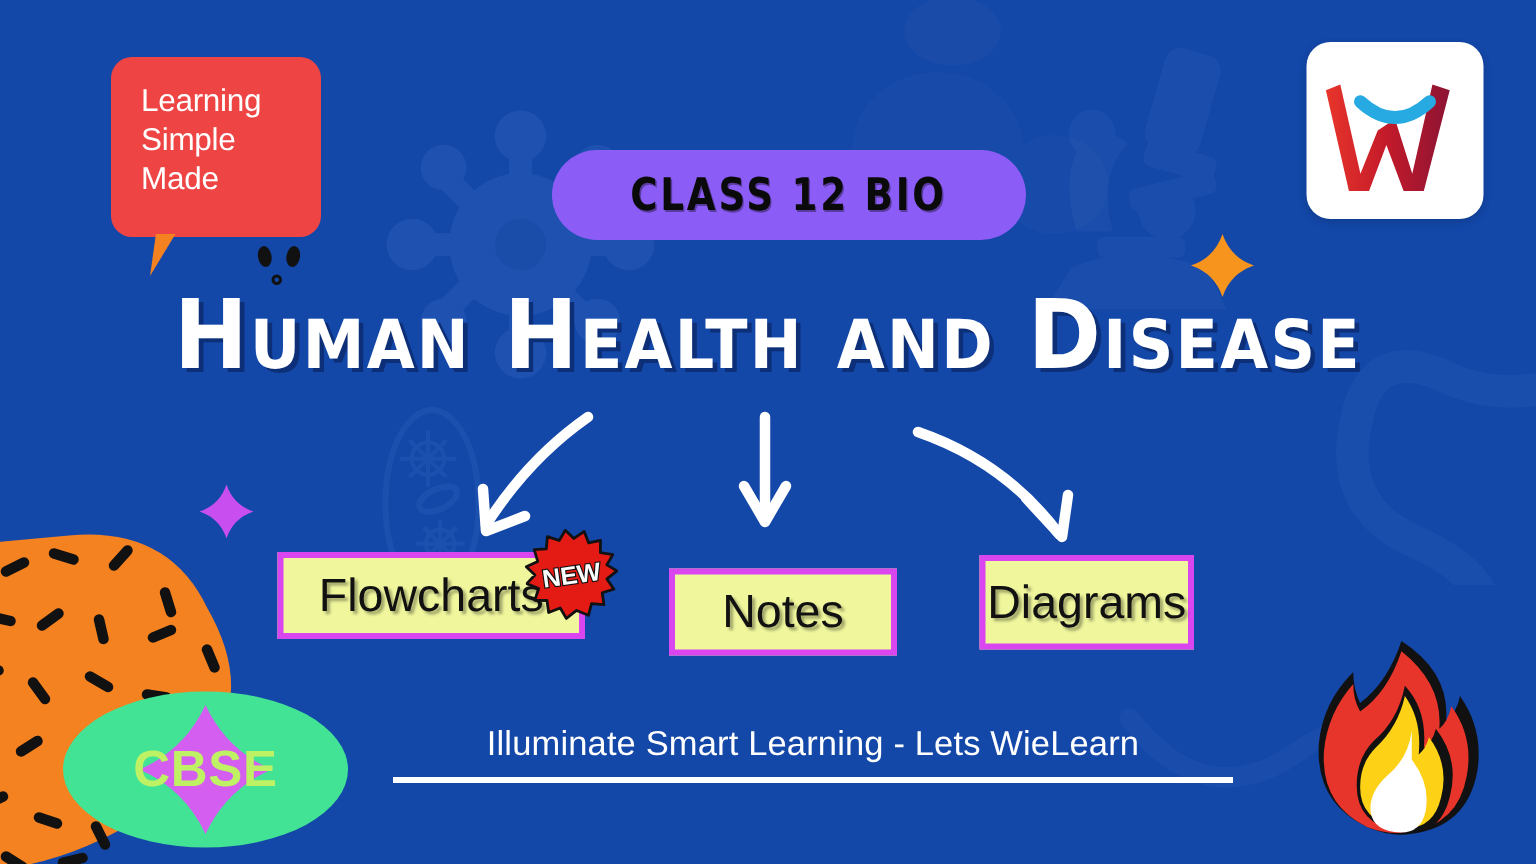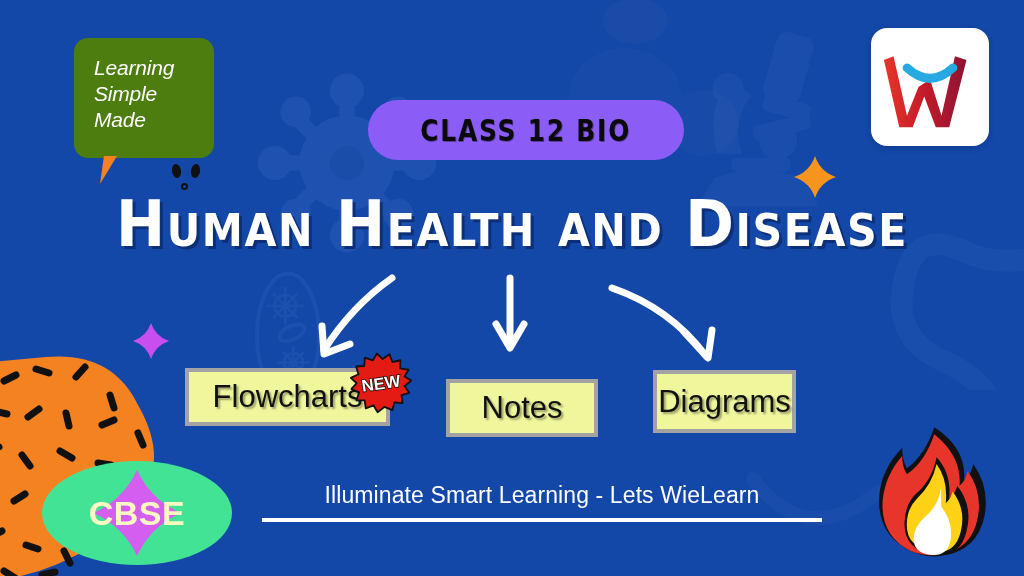--- a/index.html
+++ b/index.html
@@ -20,21 +20,21 @@
   #wm-scope   { left:676px;  top:30px;  width:180px; height:190px; }
   #wm-leaf    { left:228px;  top:268px; width:120px; height:135px; }
   #wm-tube    { left:886px;  top:190px; width:170px; height:200px; }
   #wm-cell1   { left:560px;  top:30px;  width:190px; height:150px; }
   #wm-swirl   { left:742px;  top:455px; width:190px; height:120px; }
   #wm-dot1    { left:596px;  top:0px;   width:78px;  height:46px; }
 
   
   #speech-bubble {
     position:absolute; left:74px; top:38px; width:140px; height:120px;
-    background:#4d7c0f; border-radius:14px;font-style:italic;
+    background:#ef4444; border-radius:14px;
   }
   #speech-bubble .bubble-text {
     color:#ffffff; font-size:21px; line-height:26px; font-weight:400;
     padding:17px 0 0 20px; letter-spacing:-.2px;
   }
   #bubble-tail {
     position:absolute; left:28px; top:118px; width:0; height:0;
     border-left:13px solid #f58220;
     border-right:7px solid transparent;
     border-bottom:28px solid transparent;
@@ -86,21 +86,21 @@
     white-space:nowrap;
     transform:scaleX(1.02);
   }
 
   
   #arrows { position:absolute; left:0; top:270px; width:1024px; height:110px; }
 
   
   .content-box {
     position:absolute; background:#eff69c;
-    border:4px solid #a3a3a3;
+    border:4px solid #d946ef;
     display:flex; align-items:center; justify-content:center;
   }
   .content-box .box-label {
     color:#111; font-size:31px; font-weight:400;
     text-shadow:2px 2px 2px rgba(0,0,0,.35);
   }
   #box-flowcharts { left:185px; top:368px; width:205px; height:58px; }
   #box-notes      { left:446px; top:379px; width:152px; height:58px; }
   #box-diagrams   { left:653px; top:370px; width:143px; height:63px; }
 
@@ -108,21 +108,21 @@
     position:absolute; left:350px; top:352px; width:62px; height:62px;
     transform:rotate(-8deg);
   }
 
   
   #orange-blob { position:absolute; left:-20px; top:355px; width:200px; height:230px; }
   #cbse-badge  { position:absolute; left:42px;  top:458px; width:190px; height:110px; }
   #cbse-badge .cbse-text {
     position:absolute; left:0; top:0; width:190px; height:110px;
     display:flex; align-items:center; justify-content:center;
-    color:#fef9c3; font-size:34px; font-weight:700; letter-spacing:.5px;
+    color:#bef264; font-size:34px; font-weight:700; letter-spacing:.5px;
   }
 
   
   #flame { position:absolute; left:874px; top:425px; width:116px; height:132px; }
 
   
   #sparkle-orange { position:absolute; left:794px; top:156px; width:42px; height:42px; }
   #sparkle-purple { position:absolute; left:133px; top:323px; width:36px; height:36px; }
 
   

